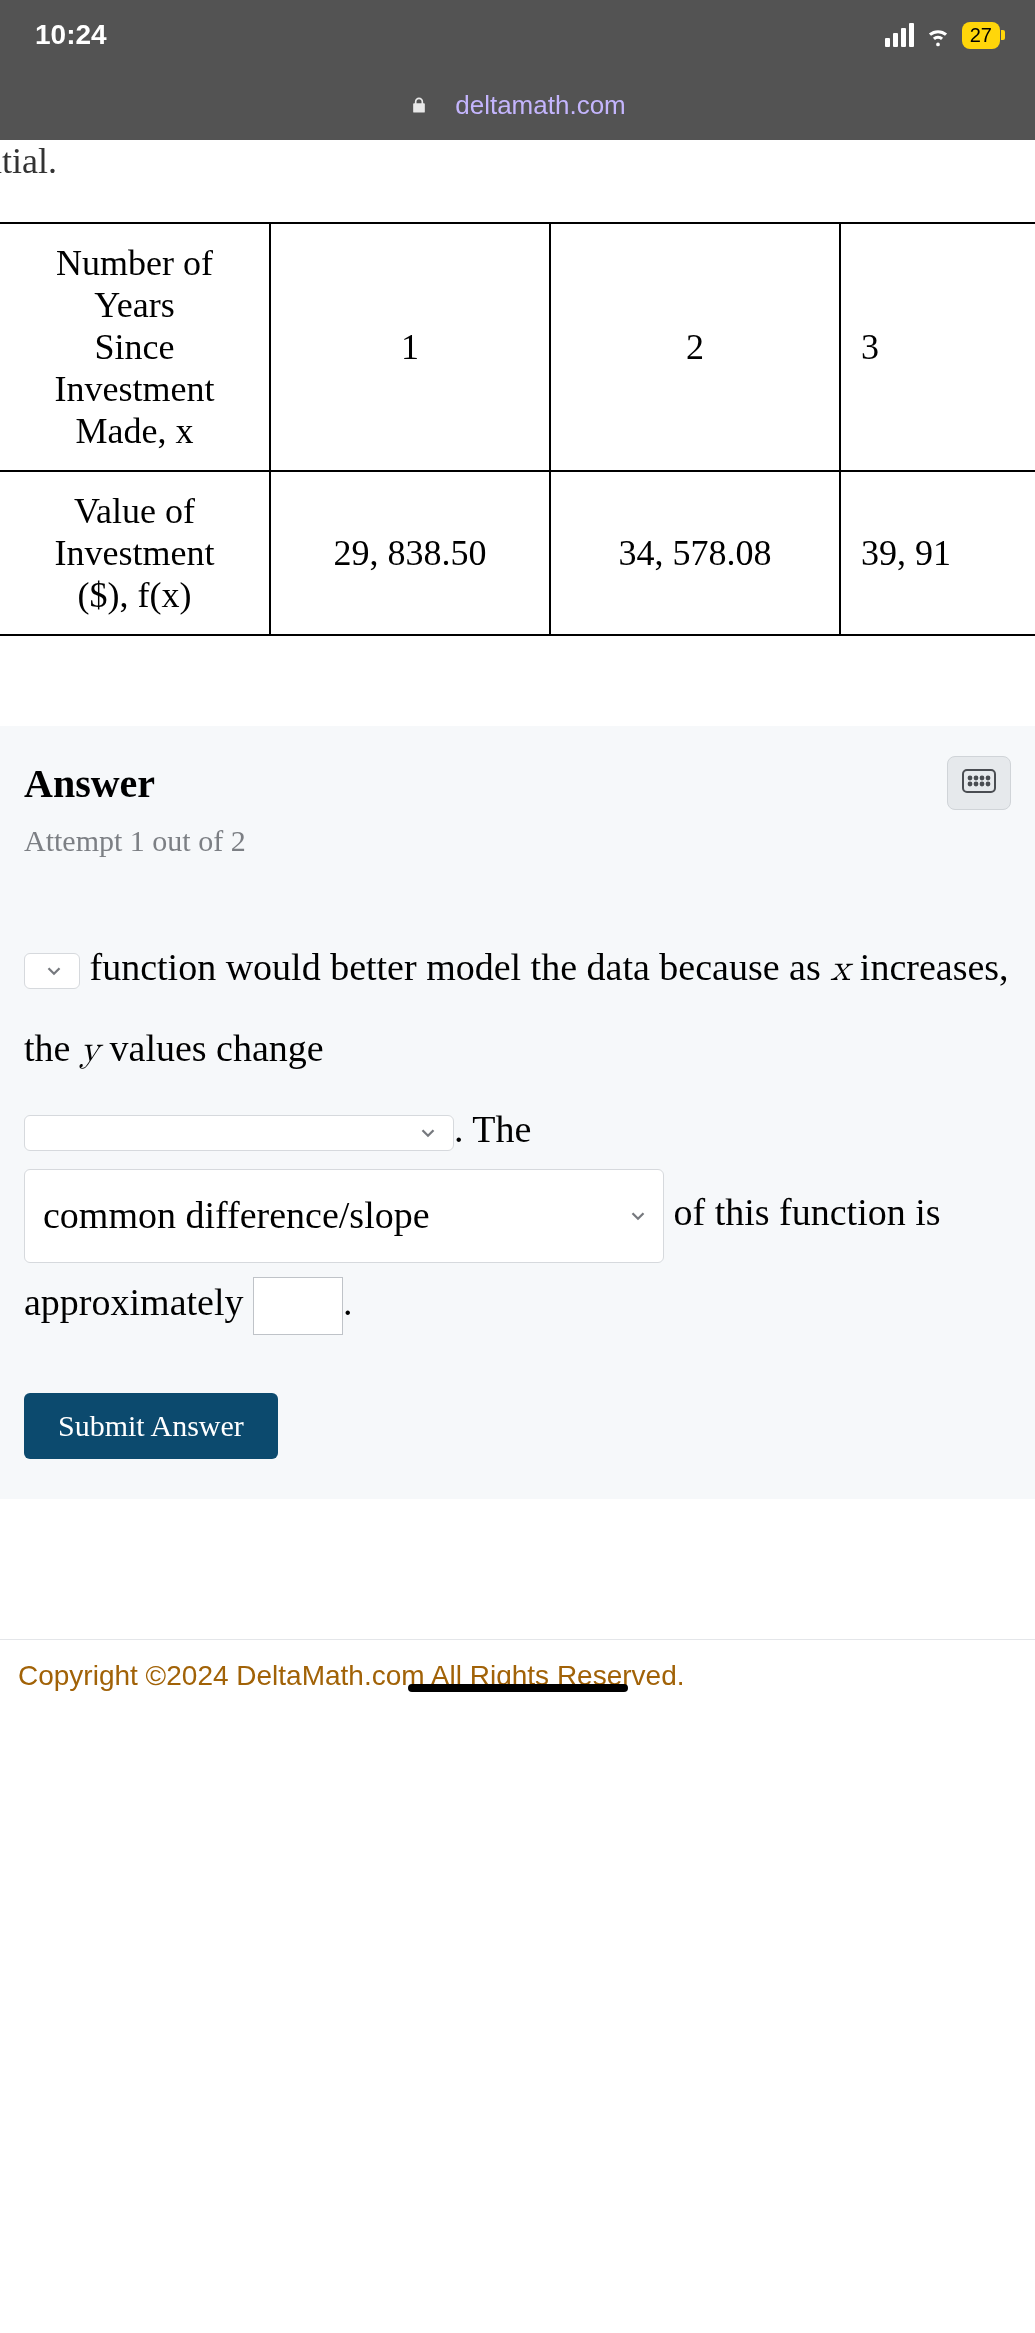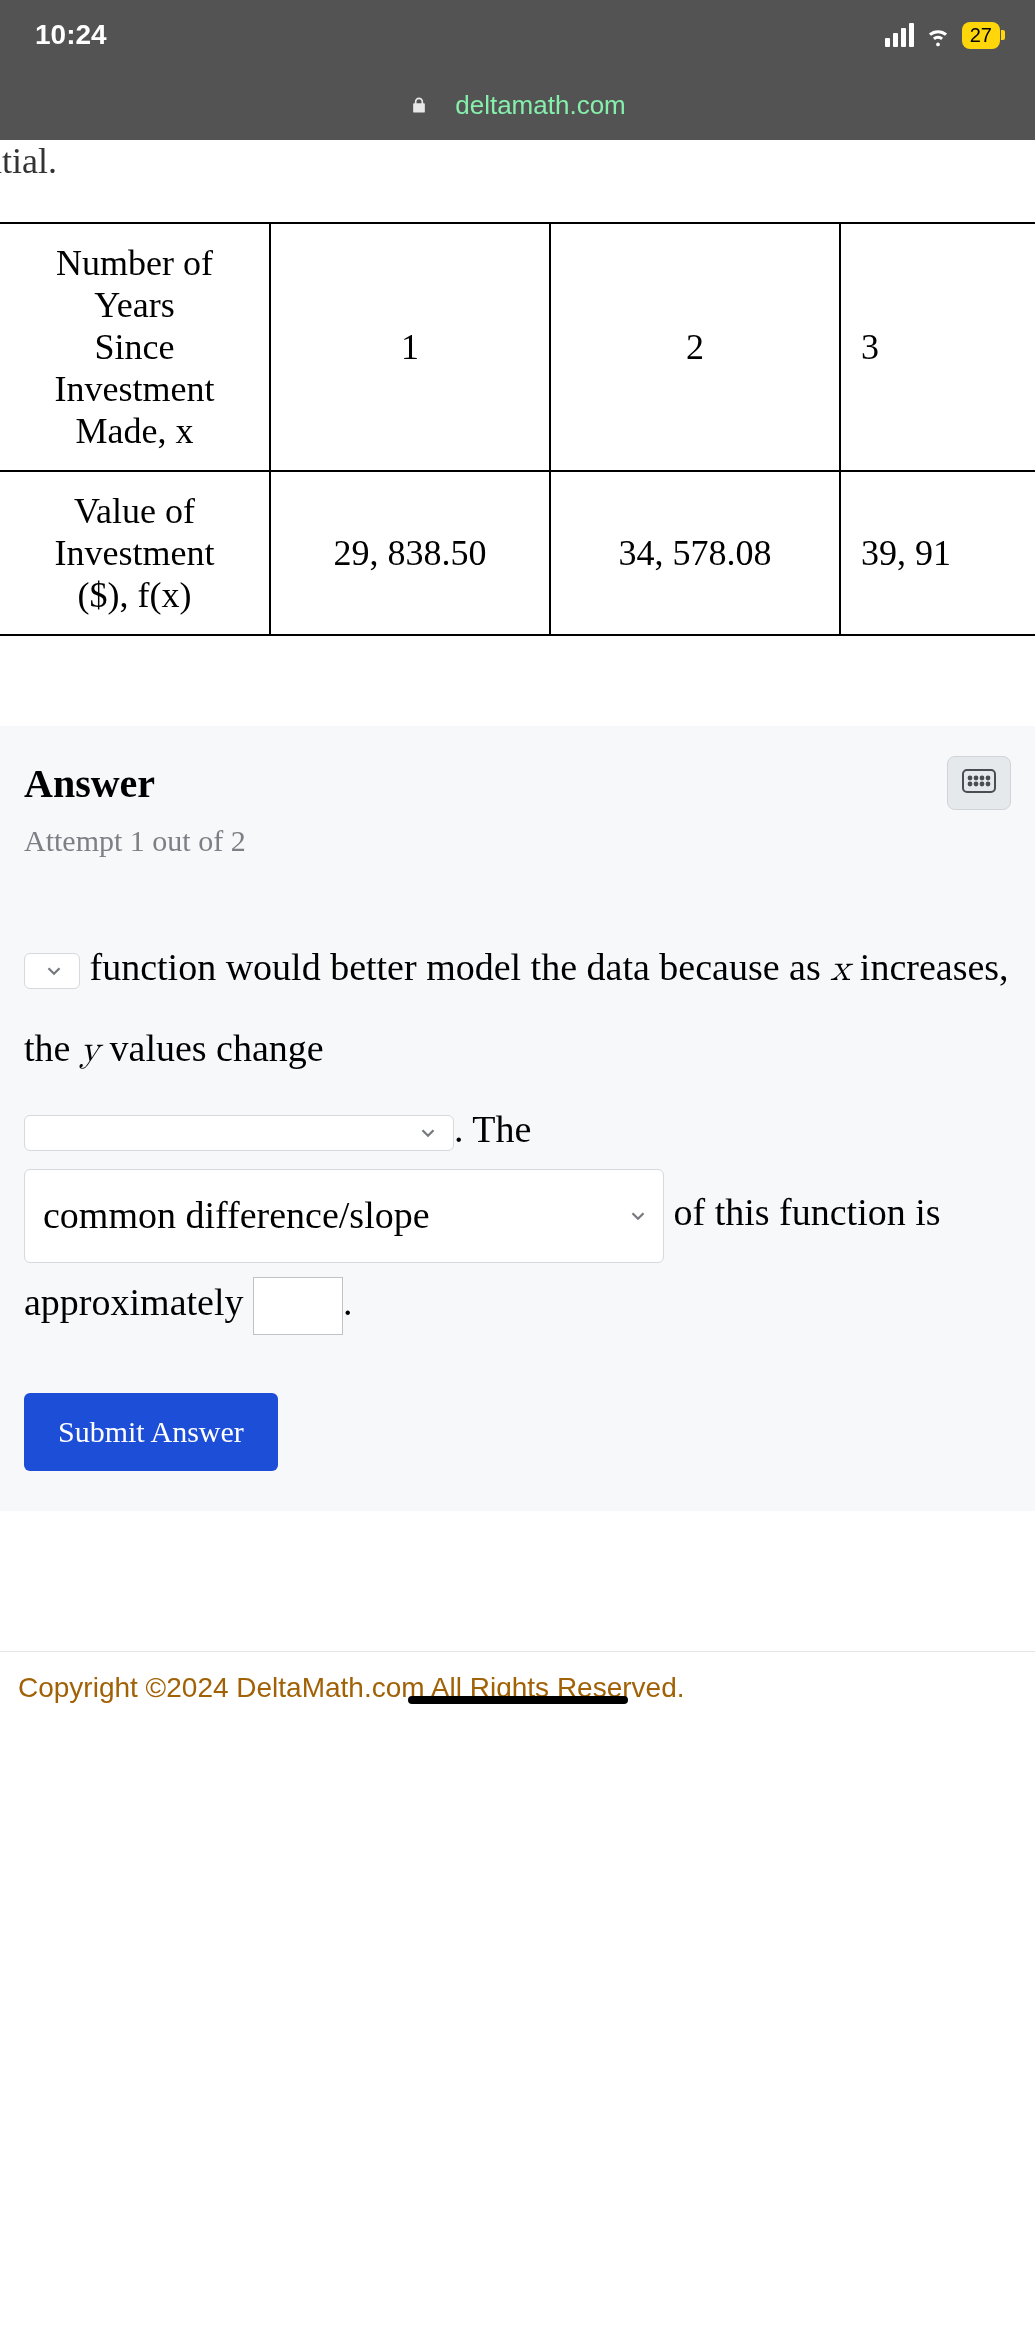--- a/index.html
+++ b/index.html
@@ -26,21 +26,21 @@
   .battery-badge {
     background: #ffd60a; color: #000; font-size: 20px; font-weight: 400;
     border-radius: 8px; padding: 2px 8px; position: relative;
   }
   .battery-badge::after{
     content:""; position:absolute; right:-5px; top:50%; transform:translateY(-50%);
     width:4px; height:10px; background:#ffd60a; border-radius:0 2px 2px 0;
   }
 
   .url-bar {
-    height: 70px; background: #535353; color: #86efac;
+    height: 70px; background: #535353; color: #c4b5fd;
     display: flex; align-items: center; justify-content: center; gap: 26px;
     font-family: -apple-system, Helvetica, Arial, sans-serif; font-size: 26px;
   }
   .lock-icon svg { width: 20px; height: 20px; display:block; }
 
   .content { padding: 0; }
   .partial-text { font-size: 36px; padding: 0 0 40px 0; color:#333; overflow:hidden; white-space:nowrap; margin-left:-120px;}
 
   table.data-table { border-collapse: collapse; font-size: 36px; width: 100%; table-layout: fixed; }
   table.data-table td {
@@ -75,23 +75,23 @@
   }
   .inline-select.empty { min-width: 430px; }
   .inline-select.wide { min-width: 640px; justify-content:space-between;}
   .chevron svg{width:22px;height:22px; display:block;}
   .mathit { font-style: italic; font-family: 'Latin Modern Math', Georgia, serif; }
   .inline-input {
     display:inline-block; width:90px; height:58px; background:#fff;
     border:1.5px solid #bfc3c8; vertical-align: middle;
   }
   .submit-btn {
-    margin-top: 50px; background:#1d4ed8; color:#fff; border:none;
+    margin-top: 50px; background:#0c4a6e; color:#fff; border:none;
     border-radius:6px; font-size:30px; font-family: Georgia, serif;
-    padding: 22px 34px;
+    padding: 16px 34px;
   }
 
   .footer { margin-top: 140px; padding: 20px 18px; color:#a16207; font-size:28px; font-family: -apple-system, Helvetica, Arial, sans-serif; border-top:1px solid #e4e6e9;}
   .home-indicator {
     position: relative; height: 0;
   }
   .home-indicator::after{
     content:""; position:absolute; left:50%; transform:translateX(-50%);
     bottom: 20px; width: 220px; height: 8px; background:#000; border-radius:6px;
   }

